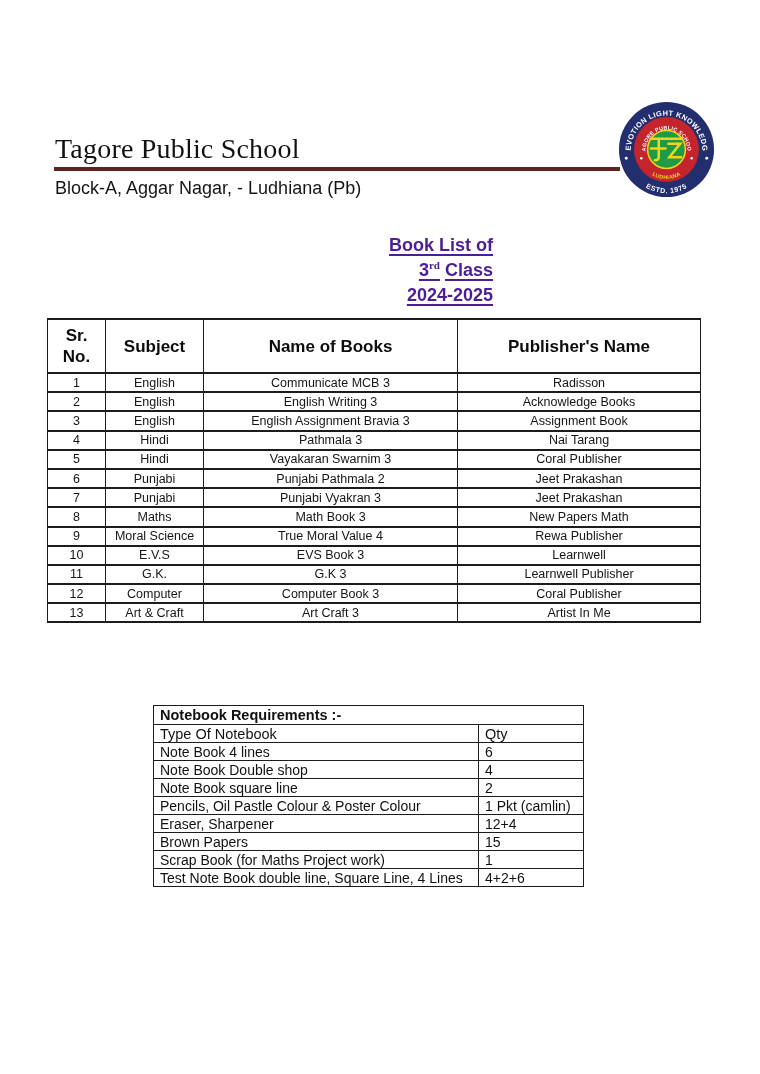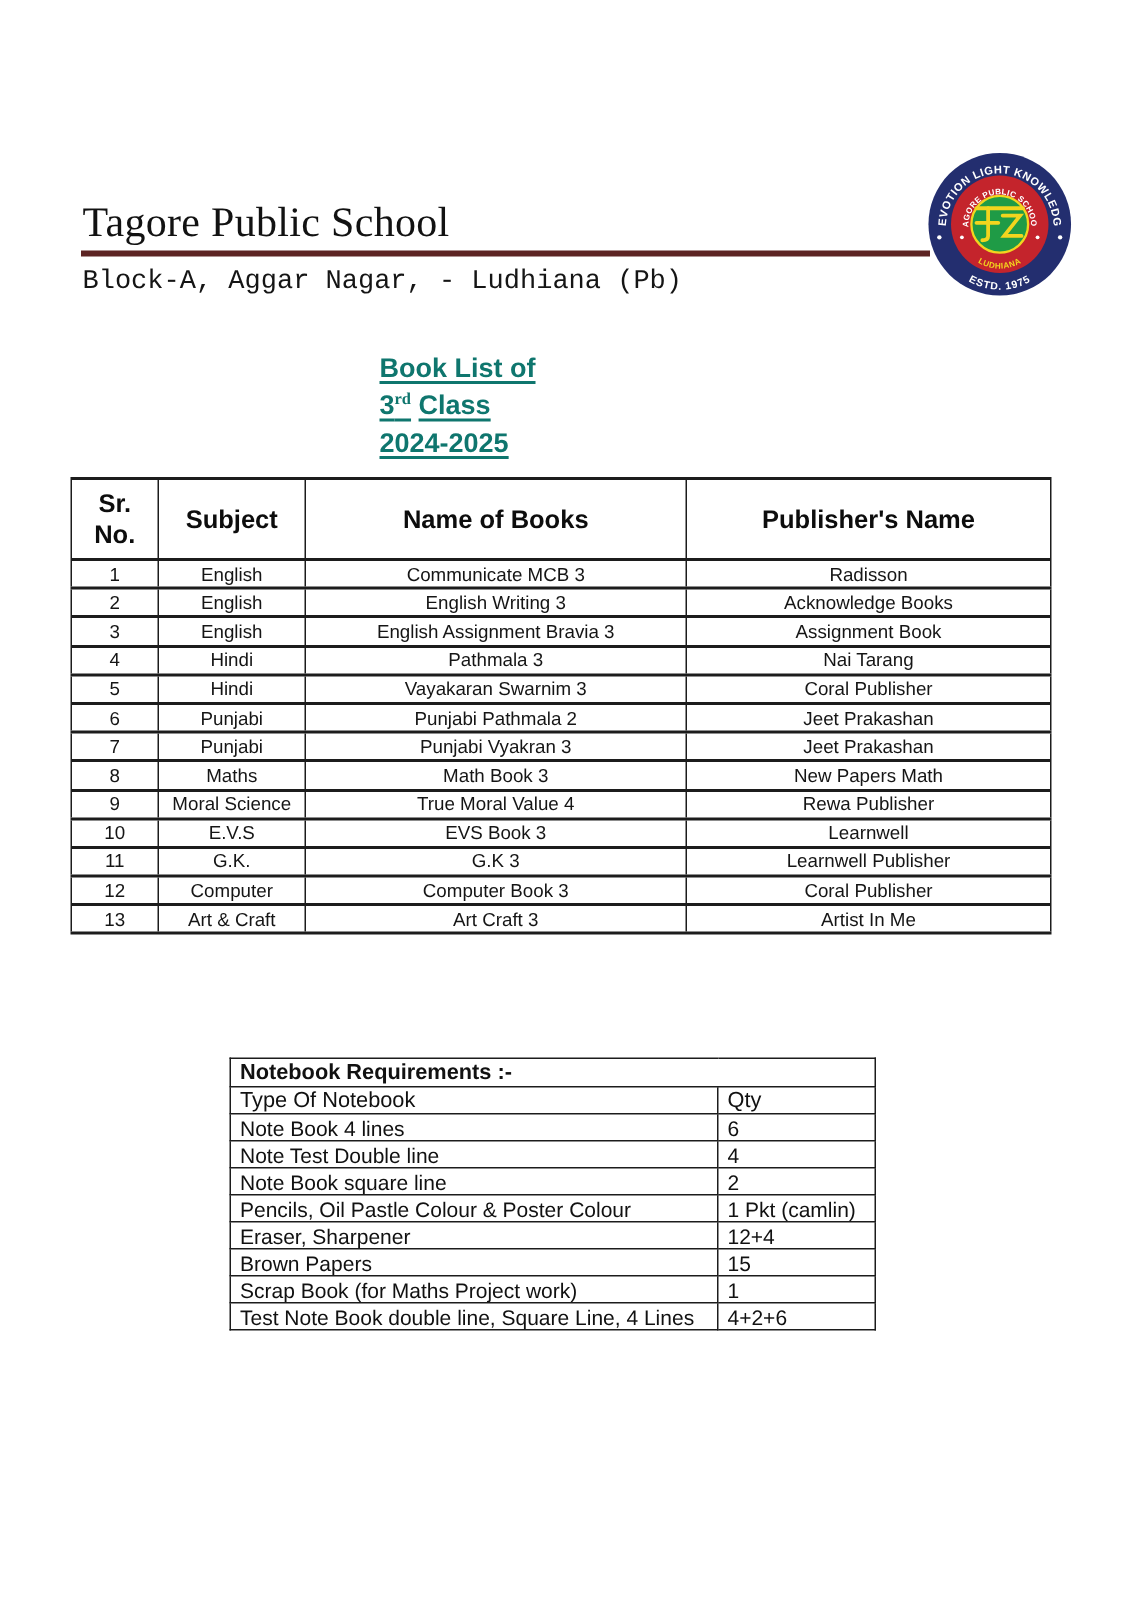--- a/index.html
+++ b/index.html
@@ -17,30 +17,30 @@
     font-family:"Liberation Serif", serif;
     font-size:28px;font-weight:400;color:#121212;
     letter-spacing:.2px;white-space:nowrap;margin:0;
   }
   .header-rule{
     position:absolute;left:54px;top:167px;
     width:566px;height:4px;background:#5d2423;
   }
   .school-address{
     position:absolute;left:55px;top:178px;
-    font-family:Liberation Mono, monospace;
+    font-family:Liberation Sans, sans-serif;
     font-size:18px;color:#151515;white-space:nowrap;
   }
   .logo{position:absolute;left:618px;top:101px;}
   .logo-arc{font-family:"Liberation Sans", sans-serif;font-weight:bold;}
   
   .doc-title{
     position:absolute;left:253px;top:233px;width:240px;
-    text-align:left;font-weight:bold;font-size:18px;
-    line-height:25px;color:#0f766e;
+    text-align:right;font-weight:bold;font-size:18px;
+    line-height:25px;color:#4c1d95;
   }
   .doc-title .tline{
     text-decoration:underline;
     text-underline-offset:3px;
     text-decoration-thickness:2px;
   }
   .doc-title sup{font-size:11px;line-height:0;font-family:Liberation Serif, serif;}
   .doc-title .gap{margin-left:.28em;}
   
   table{border-collapse:collapse;table-layout:fixed;}
@@ -238,21 +238,21 @@
         <td>Type Of Notebook</td>
         <td>Qty</td>
       </tr>
     </tbody>
     <tbody>
         <tr>
           <td>Note Book 4 lines</td>
           <td>6</td>
         </tr>
         <tr>
-          <td>Note Test Double line</td>
+          <td>Note Book Double shop</td>
           <td>4</td>
         </tr>
         <tr>
           <td>Note Book square line</td>
           <td>2</td>
         </tr>
         <tr>
           <td>Pencils, Oil Pastle Colour &amp; Poster Colour</td>
           <td>1 Pkt (camlin)</td>
         </tr>

